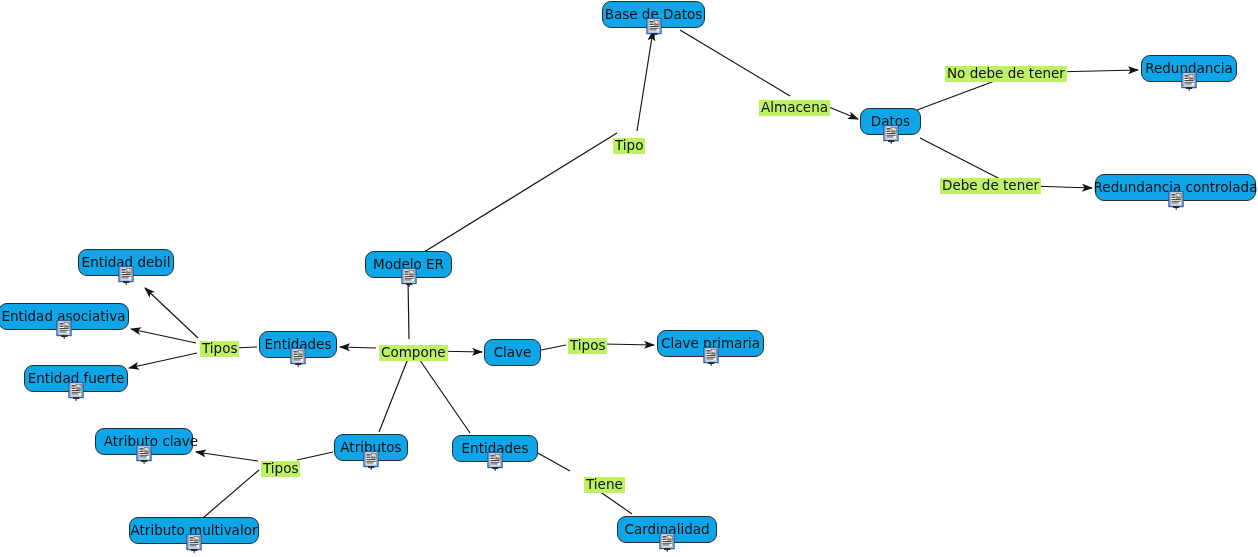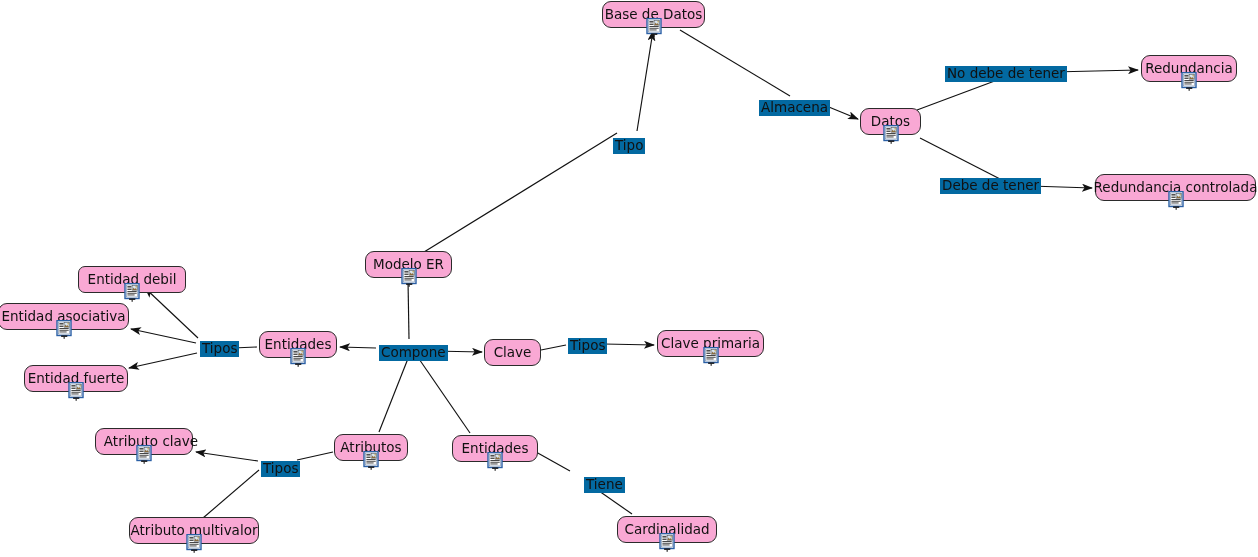--- a/index.html
+++ b/index.html
@@ -9,21 +9,21 @@
     font-family:"DejaVu Sans","Liberation Sans",sans-serif;
     color:#1a1a1a;
   }
   #canvas{position:absolute;left:0;top:0;width:1258px;height:557px;}
   #edges{position:absolute;left:0;top:0;width:1258px;height:557px;}
 
   
   .node{
     position:absolute;
     box-sizing:border-box;
-    background:#f9a8d4;
+    background:#0ea5e9;
     border:1px solid #2b2b2b;
     border-radius:9px;
     height:27px;
     display:flex;align-items:center;justify-content:center;
     padding:0 9px;
     font-size:13.5px;
     line-height:1;
     white-space:nowrap;
     color:#111;
   }
@@ -34,21 +34,21 @@
     position:absolute;
     left:50%;
     transform:translateX(-50%);
     top:16px;
     width:17px;height:19px;
   }
 
   
   .elabel{
     position:absolute;
-    background:#0369a1;
+    background:#bef264;
     font-size:13.5px;
     line-height:1;
     color:#111;
     white-space:nowrap;
     padding:1px 2px;
   }
 </style>
 </head>
 <body>
 
@@ -182,21 +182,21 @@
               <rect x="3.9" y="4.5" width="4.1" height="0.85"></rect>
               <rect x="3.9" y="6.0" width="4.1" height="0.85"></rect>
               <rect x="3.9" y="8.1" width="9.3" height="0.9"></rect>
               <rect x="3.9" y="9.8" width="9.3" height="0.9"></rect>
               <rect x="3.9" y="11.5" width="7.2" height="0.9"></rect>
             </g>
             <rect x="5.6" y="15.4" width="6.2" height="1.5" fill="#1a1a1a"></rect>
             <rect x="8.1" y="16.6" width="1.1" height="2.2" fill="#1a1a1a"></rect>
           </svg></span>
       </div>
-      <div class="node" style="left: 78px; top: 266px; width: 108px; border-radius: 7px;">
+      <div class="node" style="left: 78px; top: 249px; width: 96px;">
         <span class="lbl">Entidad debil</span>
         <span class="nicon"><svg viewBox="0 0 17 19" width="17" height="19" xmlns="http://www.w3.org/2000/svg">
             <rect x="1.5" y="0.5" width="14" height="15" fill="#ffffff" stroke="#2a5fa5" stroke-width="1.4"></rect>
             <rect x="3" y="2" width="11" height="12" fill="#fdfdfd" stroke="#6d87a8" stroke-width="0.6"></rect>
             <rect x="8.6" y="2.6" width="5" height="4.6" fill="#d9e6f2" stroke="#444" stroke-width="0.5"></rect>
             <path d="M8.8 7 L10.2 4.6 L11.3 6.2 L12.2 5.1 L13.4 7 z" fill="#8a6a3a"></path>
             <circle cx="12.6" cy="3.7" r="0.7" fill="#c8a13a"></circle>
             <g fill="#333">
               <rect x="3.9" y="3.0" width="4.1" height="0.85"></rect>
               <rect x="3.9" y="4.5" width="4.1" height="0.85"></rect>

